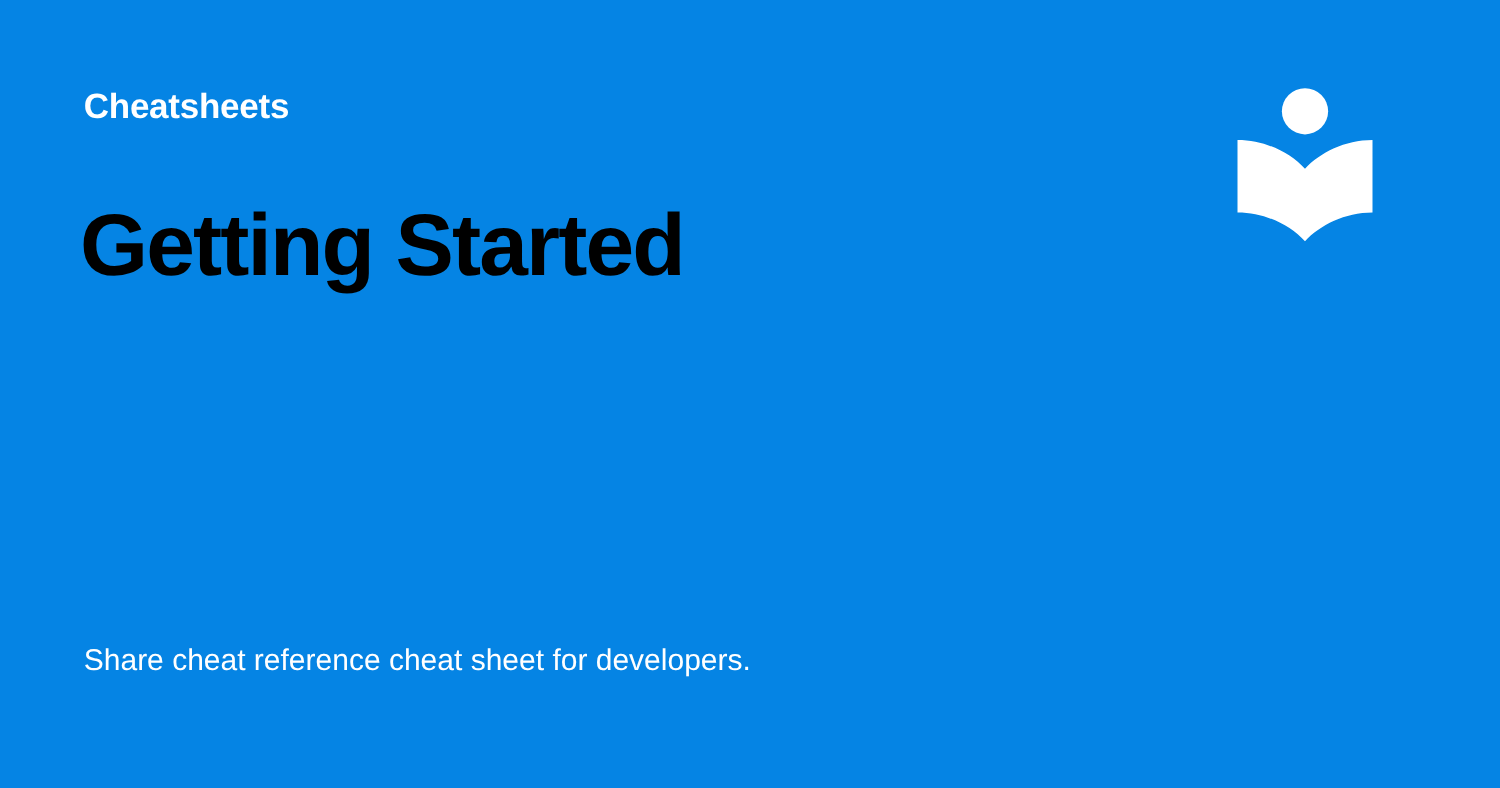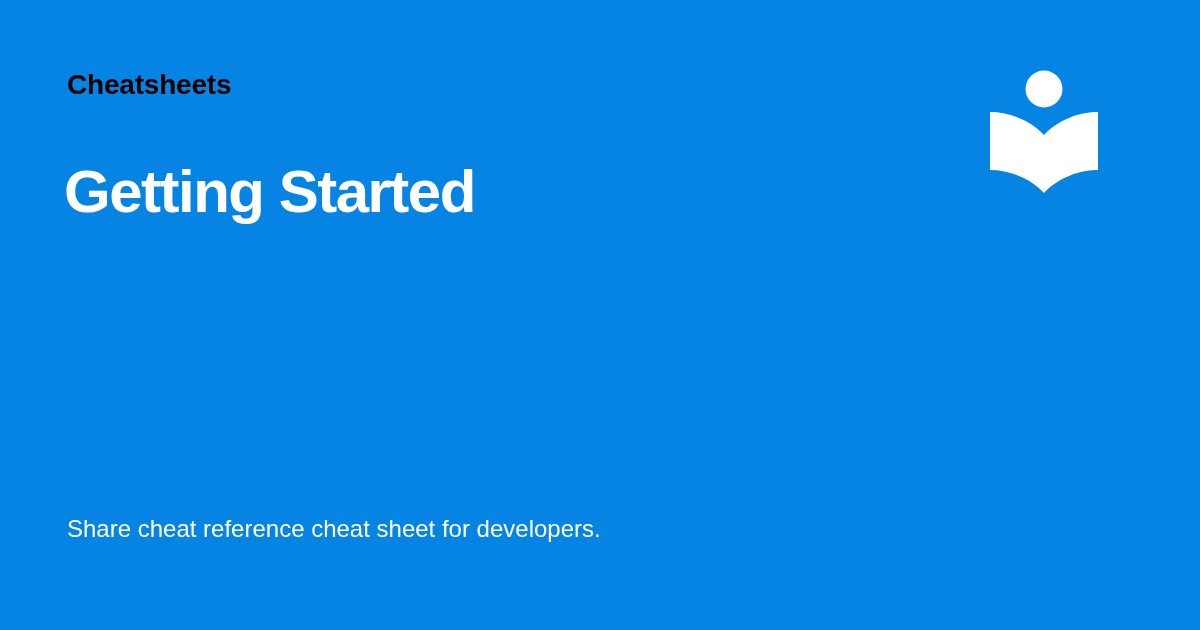--- a/index.html
+++ b/index.html
@@ -24,35 +24,35 @@
   }
 
   
   .brand-label {
     position: absolute;
     left: 67px;
     top: 68px;
     font-size: 28px;
     font-weight: bold;
     line-height: 1.2;
-    color: #000000;
+    color: #ffffff;
     letter-spacing: -0.2px;
     white-space: nowrap;
   }
 
   
   .page-title {
     position: absolute;
     left: 64px;
     top: 160px;
     margin: 0;
-    font-size: 60px;
+    font-size: 70px;
     font-weight: bold;
     line-height: 1.05;
-    color: #ffffff;
+    color: #000000;
     letter-spacing: -1.5px;
     white-space: nowrap;
   }
 
   
   .tagline {
     position: absolute;
     left: 67px;
     top: 513px;
     font-size: 24px;

